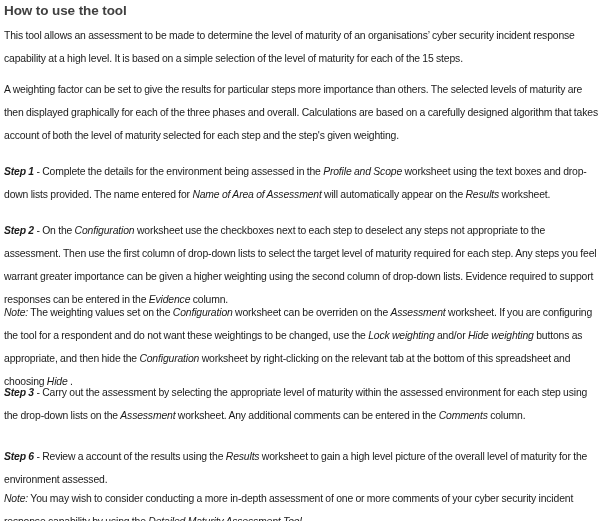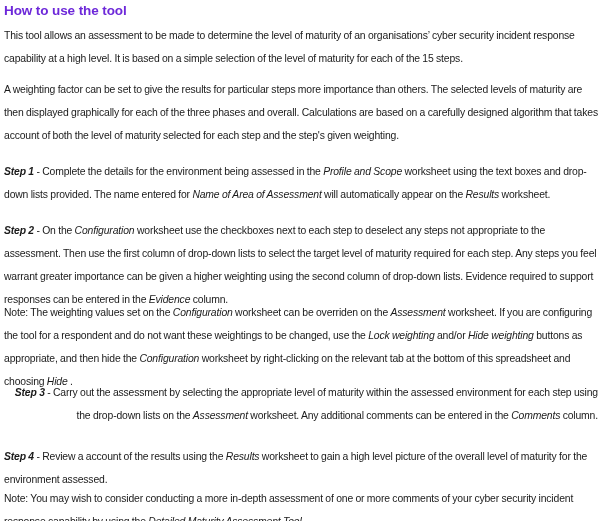--- a/index.html
+++ b/index.html
@@ -20,54 +20,54 @@
       left: 4px;
       top: 0;
       width: 596px;
     }
     .title {
       position: absolute;
       left: 0;
       top: 3px;
       font-size: 13.5px;
       font-weight: bold;
-      color: #6d28d9;
+      color: #404040;
       letter-spacing: -0.1px;
       margin: 0;
     }
     .para {
       position: absolute;
       left: 0;
       width: 594px;
       margin: 0;
       font-size: 10.4px;
       line-height: 23px;
       letter-spacing: -0.15px;
       word-spacing: -0.3px;
     }
     .para em { font-style: italic; margin-top: 28px; }
     .para .step-label { font-weight: bold; font-style: italic; }
-    .para .note-label { }
+    .para .note-label { font-style: italic; }
   </style>
 </head>
 <body>
 
 <div class="doc">
 
   <h1 class="title">How to use the tool</h1>
 
   <p class="para" style="top:24px;">This tool allows an assessment to be made to determine the level of maturity of an organisations’ cyber security incident response capability at a high level. It is based on a simple selection of the level of maturity for each of the 15 steps.</p>
 
   <p class="para" style="top:78px;">A weighting factor can be set to give the results for particular steps more importance than others. The selected levels of maturity are then displayed graphically for each of the three phases and overall. Calculations are based on a carefully designed algorithm that takes account of both the level of maturity selected for each step and the step's given weighting.</p>
 
   <p class="para" style="top:160px;"><span class="step-label">Step 1</span><span> - Complete the details for the environment being assessed in the </span><em>Profile and Scope</em><span>  worksheet using the text boxes and drop-down lists provided. The name entered for </span><em>Name of Area of Assessment</em><span>  will automatically appear on the </span><em>Results</em><span> worksheet.</span></p>
 
   <p class="para" style="top:219px;"><span class="step-label">Step 2</span><span>  - On the </span><em>Configuration</em><span>  worksheet use the checkboxes next to each step to deselect any steps not appropriate to the assessment. Then use the first column of drop-down lists to select  the target level of maturity required for each step. Any steps you feel warrant greater importance can be given a higher weighting using the second column of drop-down lists. Evidence required to support responses can be entered in the </span><em>Evidence</em><span>  column.</span></p>
 
   <p class="para" style="top:301px;"><span class="note-label">Note:</span><span>  The weighting values set on the </span><em>Configuration</em><span>  worksheet can be overriden on the </span><em>Assessment</em><span>  worksheet. If you are configuring the tool for a respondent and do not want these weightings to be changed, use the </span><em>Lock weighting</em><span>  and/or </span><em>Hide weighting</em><span>  buttons as appropriate, and then hide the </span><em>Configuration</em><span>  worksheet by right-clicking on the relevant tab at the bottom of this spreadsheet and choosing </span><em>Hide</em><span> .</span></p>
 
-  <p class="para" style="top:381px;text-align:right;"><span class="step-label">Step 3</span><span>  - Carry out the assessment by selecting the appropriate level of maturity within the assessed environment for each step using the drop-down lists on the </span><em>Assessment</em><span>  worksheet. Any additional comments can be entered in the </span><em>Comments</em><span> column.</span></p>
+  <p class="para" style="top:381px;"><span class="step-label">Step 3</span><span>  - Carry out the assessment by selecting the appropriate level of maturity within the assessed environment for each step using the drop-down lists on the </span><em>Assessment</em><span>  worksheet. Any additional comments can be entered in the </span><em>Comments</em><span> column.</span></p>
 
-  <p class="para" style="top:445px;"><span class="step-label">Step 4</span><span>  - Review a account of the results using the </span><em>Results</em><span>  worksheet to gain a high level picture of the overall level of maturity for the environment assessed.</span></p>
+  <p class="para" style="top:445px;"><span class="step-label">Step 6</span><span>  - Review a account of the results using the </span><em>Results</em><span>  worksheet to gain a high level picture of the overall level of maturity for the environment assessed.</span></p>
 
   <p class="para" style="top:487px;"><span class="note-label">Note:</span><span>  You may wish to consider conducting a more in-depth assessment of one or more comments of your cyber security incident response capability by using the </span><em>Detailed Maturity Assessment Tool.</em></p>
 
 </div>
 
 </body></html>

